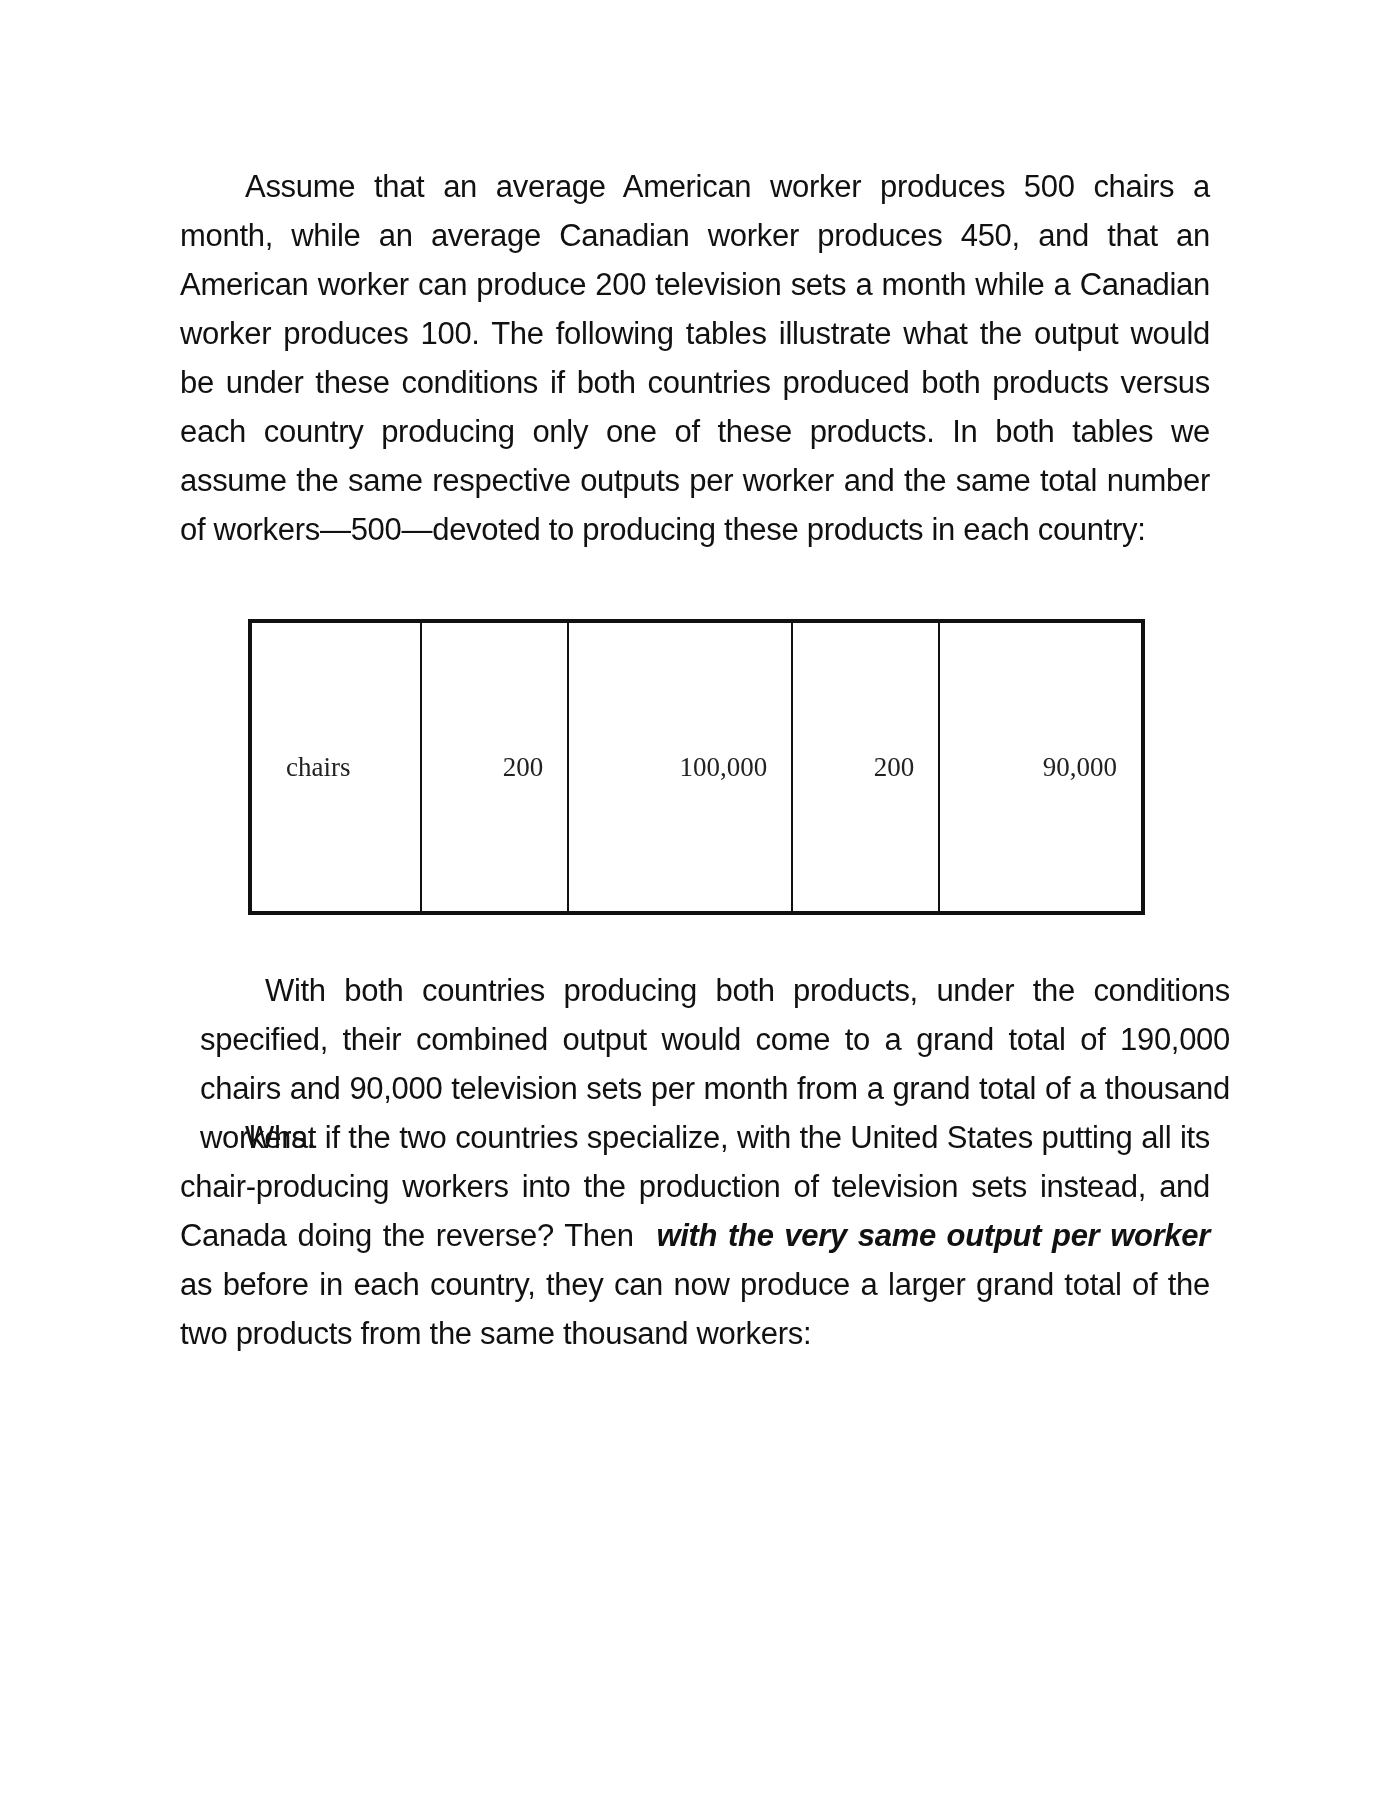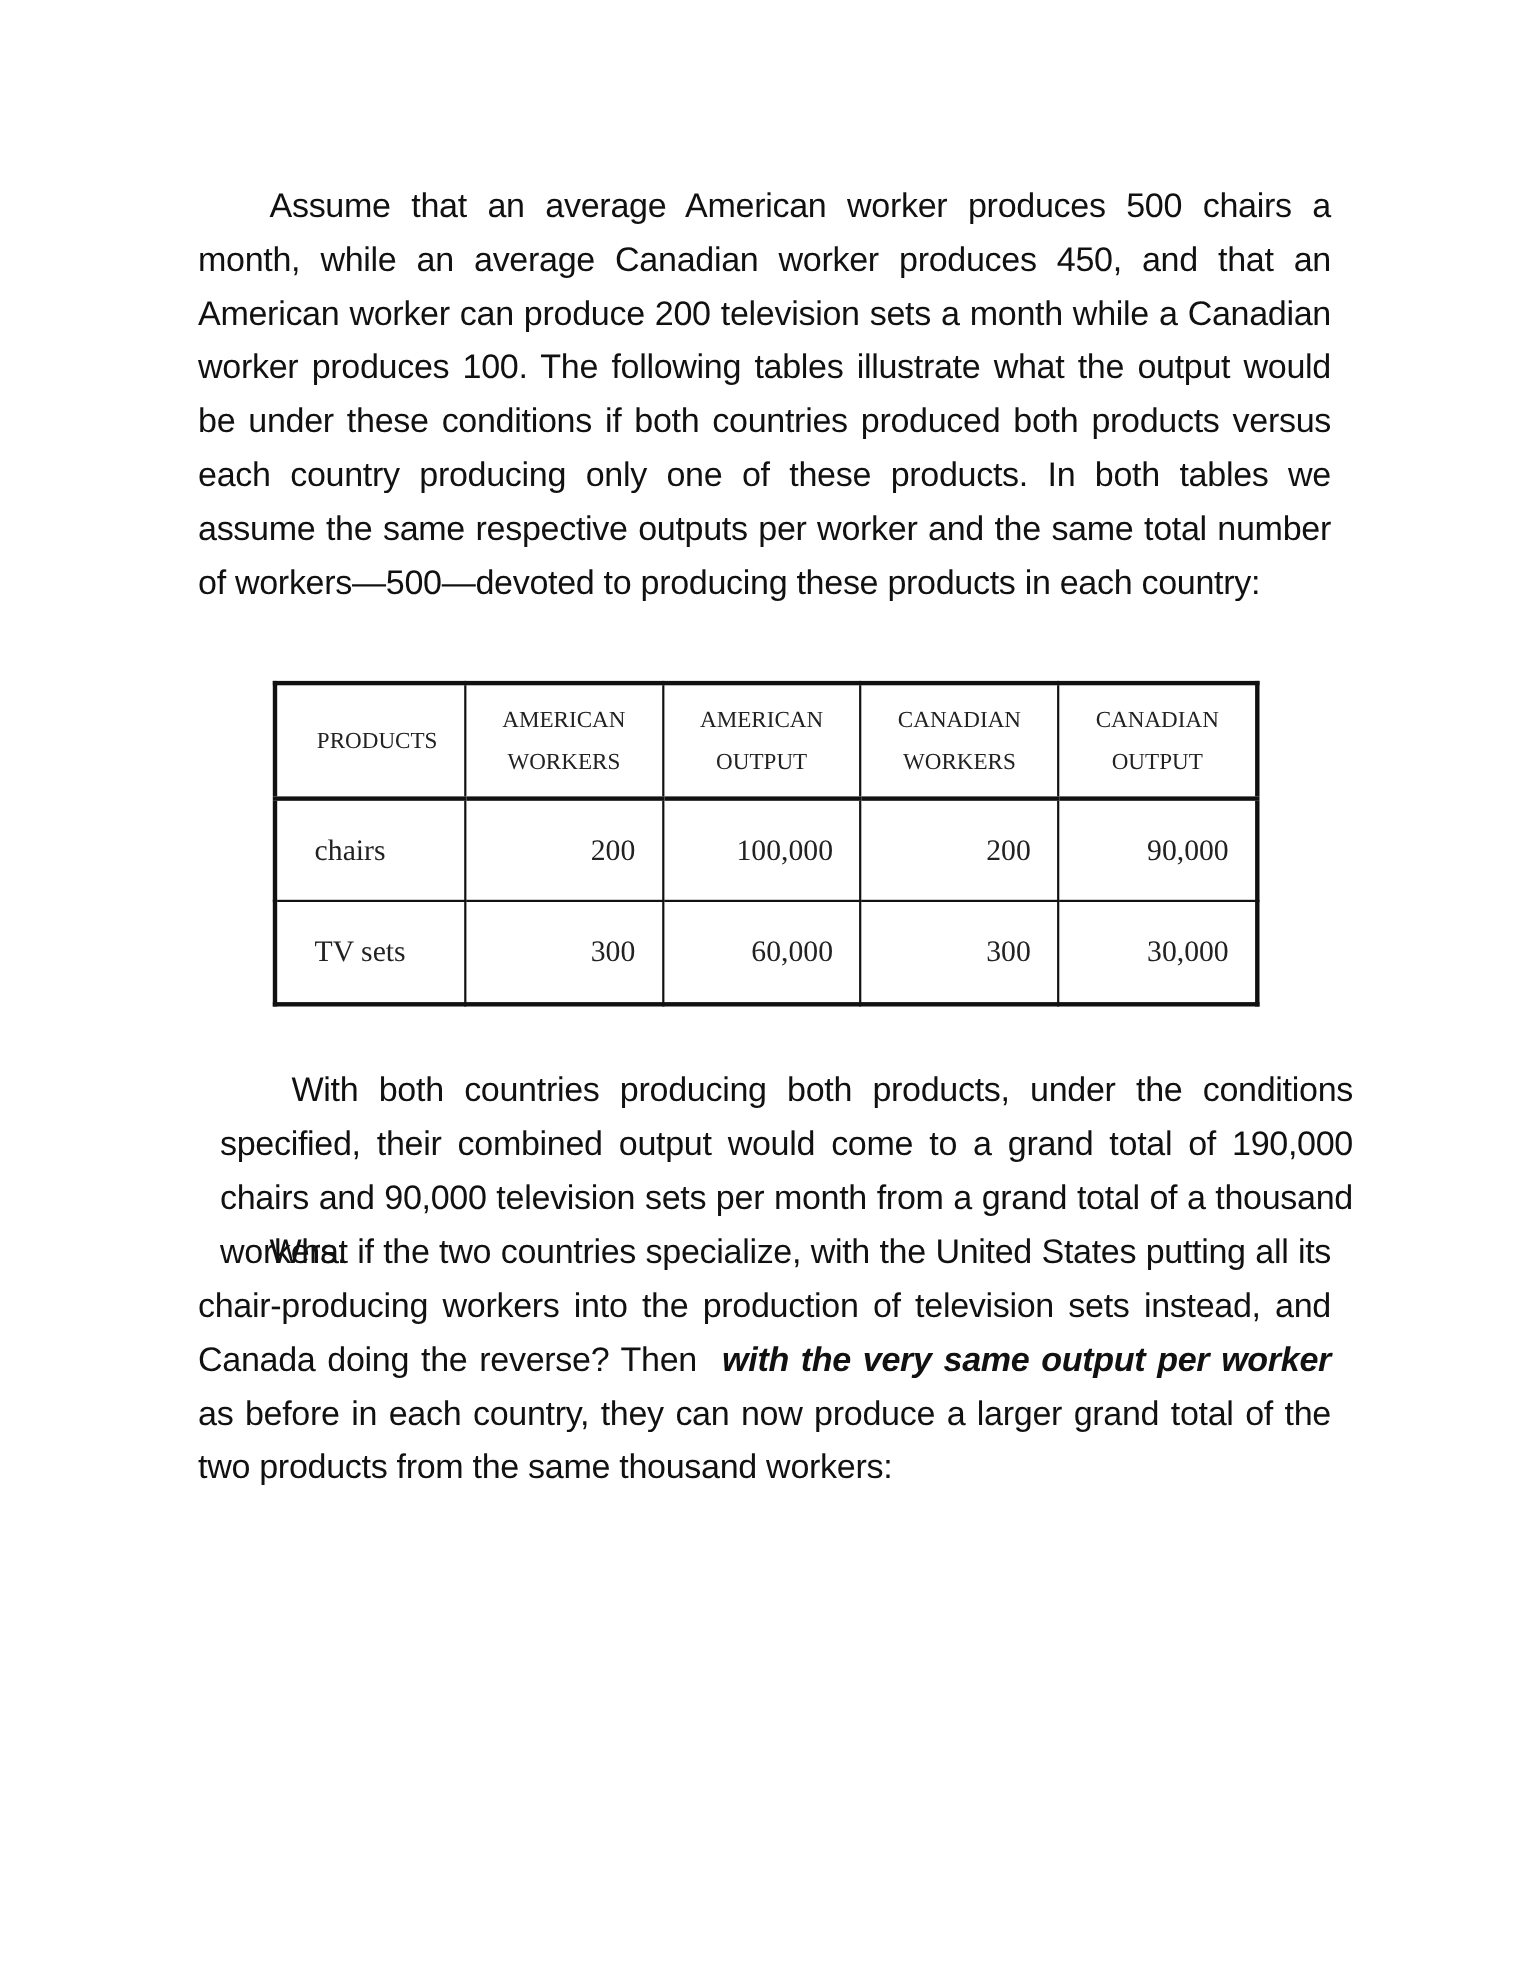--- a/index.html
+++ b/index.html
@@ -28,39 +28,25 @@
   table.data td.label { text-align:left; padding-left:34px; width:110px; }
   table.data tr.hdr th { border-bottom:4px solid #111; }
 </style>
 </head>
 <body>
 
 <p class="para p1"><span class="indent"></span><span>Assume that an average American worker produces 500 chairs a month, while an average Canadian worker produces 450, and that an American worker can produce 200 television sets a month while a Canadian worker produces 100. The following tables illustrate what the output would be under these conditions if both countries produced both products versus each country producing only one of these products. In both tables we assume the same respective outputs per worker and the same total number of workers—500—devoted to producing these products in each country:</span></p>
 
 <table class="data">
   <tbody>
-      <tr class="hdr">
-    <th class="first"><span>PRODUCTS</span></th>
-    <th><span>AMERICAN</span><br><span>WORKERS</span></th>
-    <th><span>AMERICAN</span><br><span>OUTPUT</span></th>
-    <th><span>CANADIAN</span><br><span>WORKERS</span></th>
-    <th><span>CANADIAN</span><br><span>OUTPUT</span></th>
-  </tr>
   <tr>
     <td class="label">chairs</td>
     <td>200</td>
     <td>100,000</td>
     <td>200</td>
     <td>90,000</td>
-  </tr>
-  <tr>
-    <td class="label">TV sets</td>
-    <td>300</td>
-    <td>60,000</td>
-    <td>300</td>
-    <td>30,000</td>
   </tr>
 </tbody>
   </table>
 
 <p class="para p2"><span class="indent"></span><span>With both countries producing both products, under the conditions specified, their combined output would come to a grand total of 190,000 chairs and 90,000 television sets per month from a grand total of a thousand workers.</span></p>
 
 <p class="para p3"><span class="indent"></span><span>What if the two countries specialize, with the United States putting all its chair-producing workers into the production of television sets instead, and Canada doing the reverse? Then </span><span class="em">with the very same output per worker</span><span> as before in each country, they can now produce a larger grand total of the two products from the same thousand workers:</span></p>
 
 </body></html>

